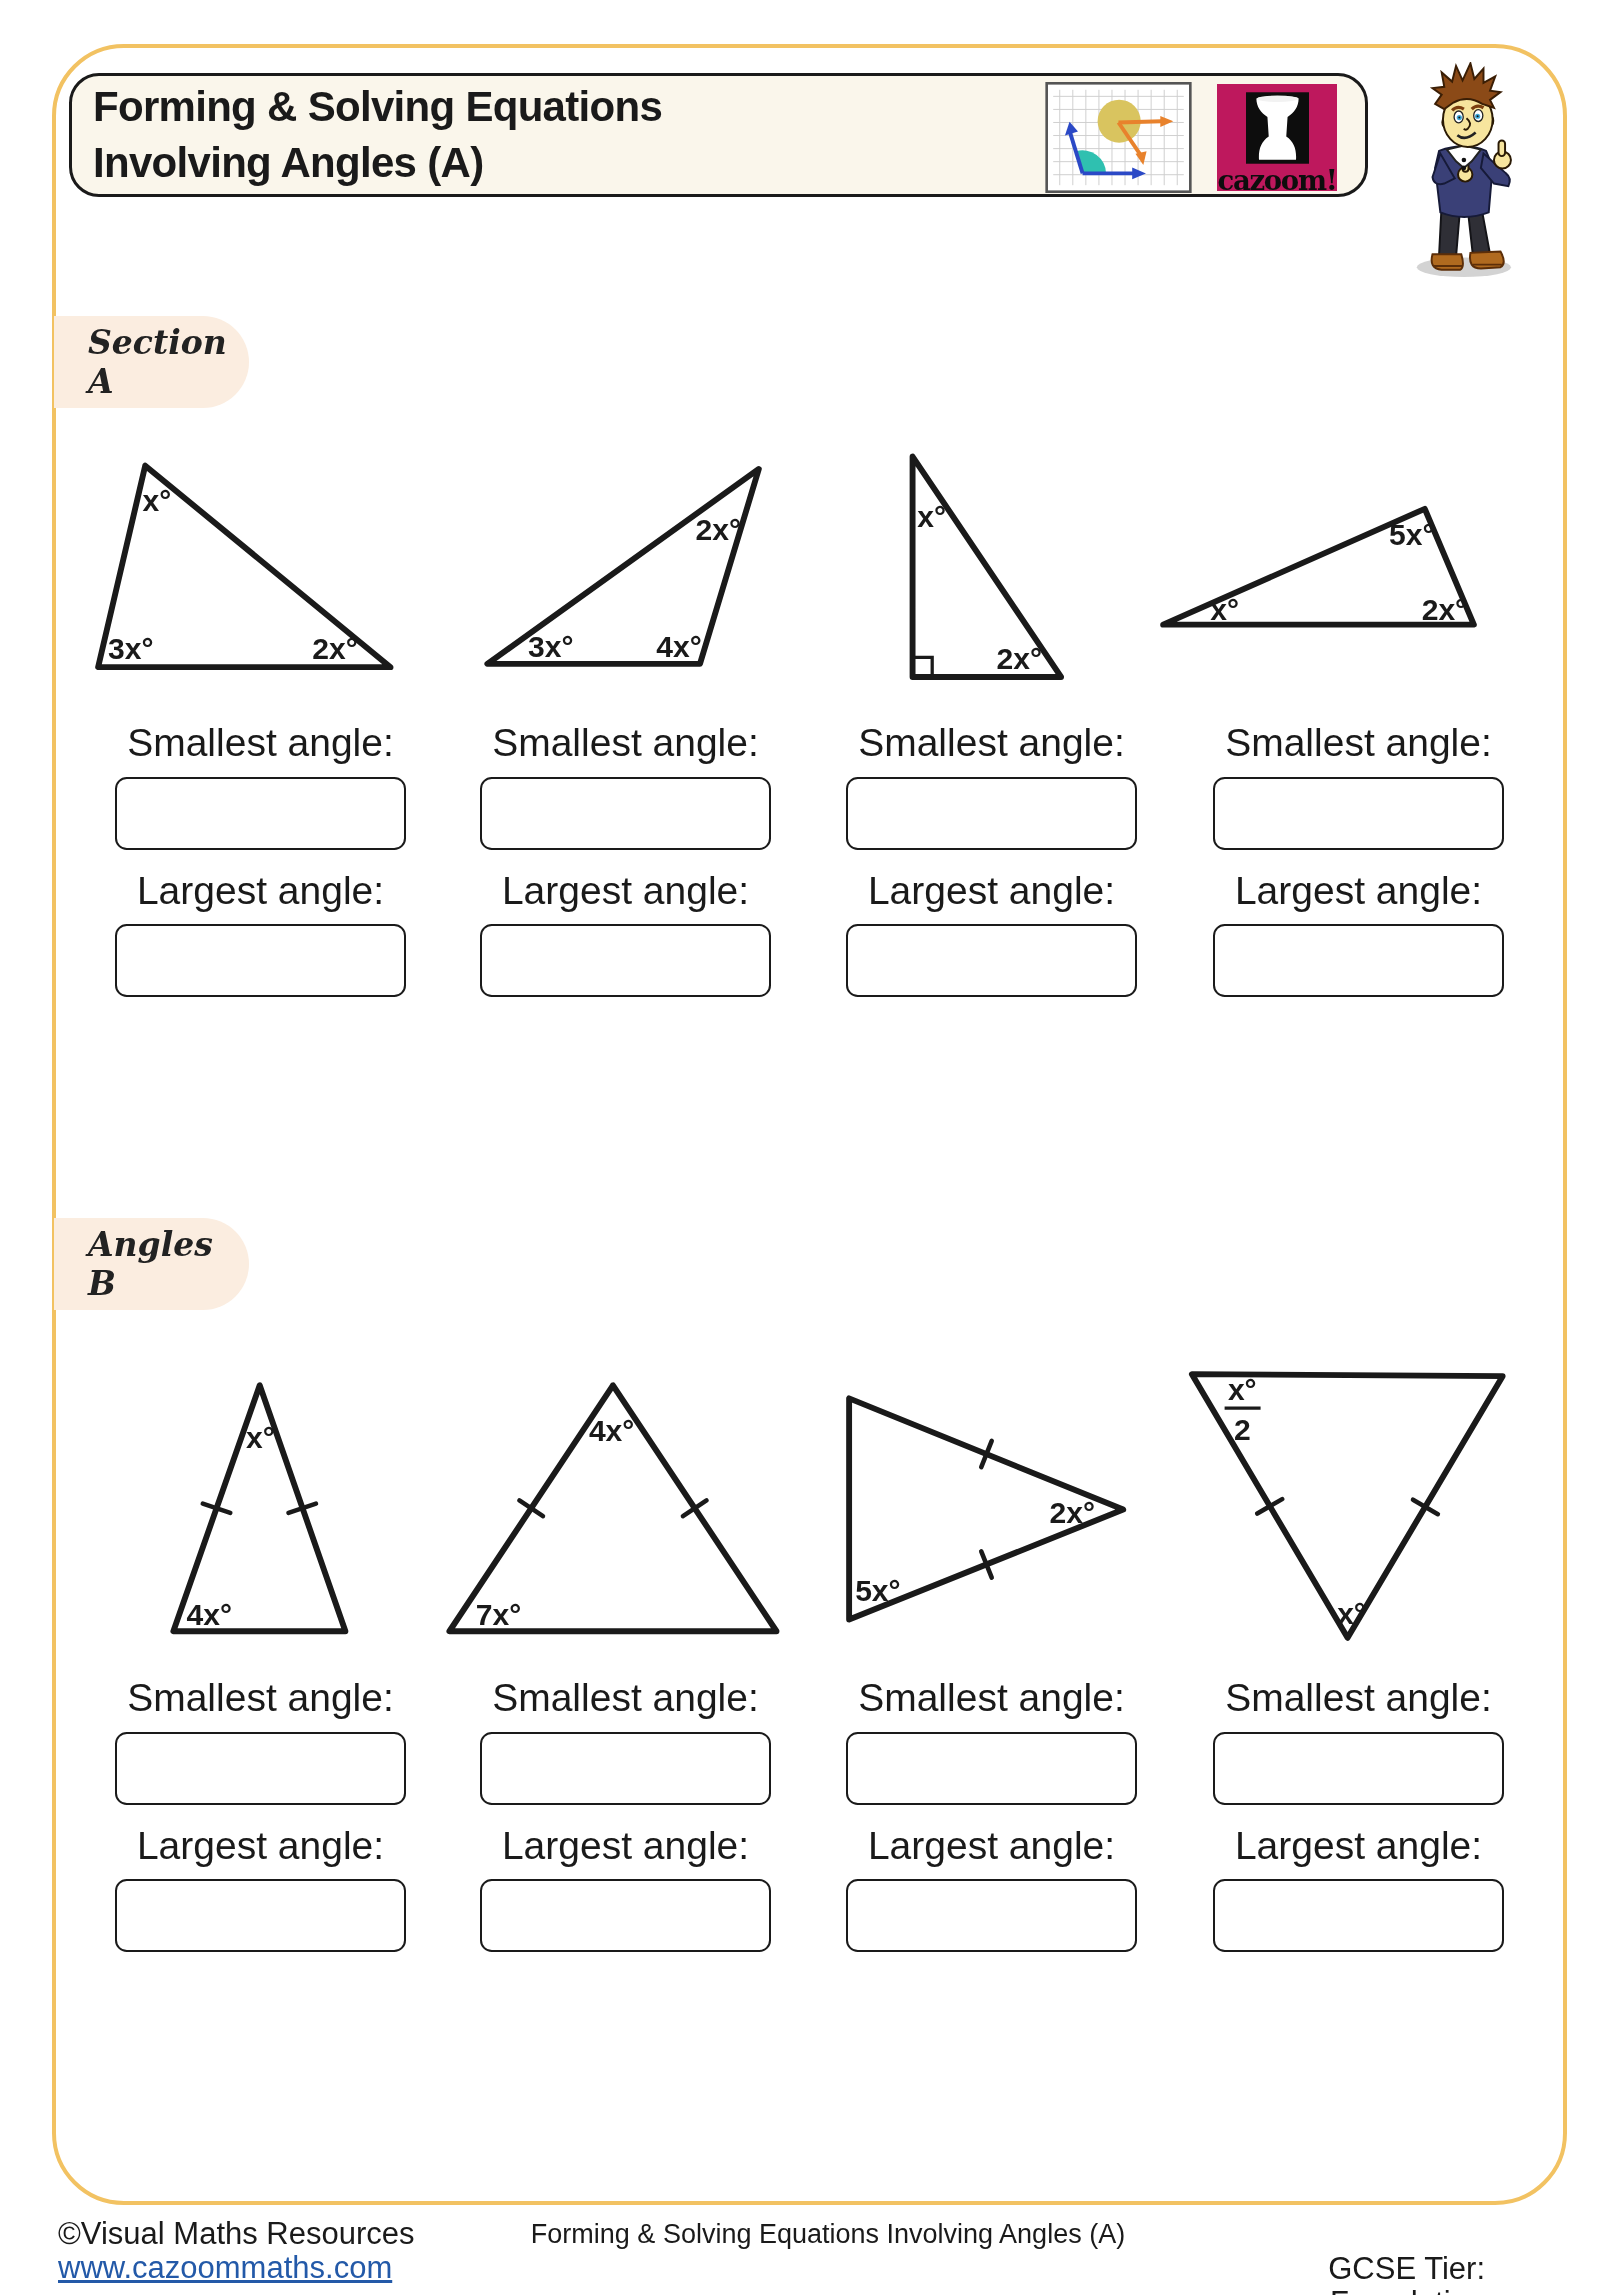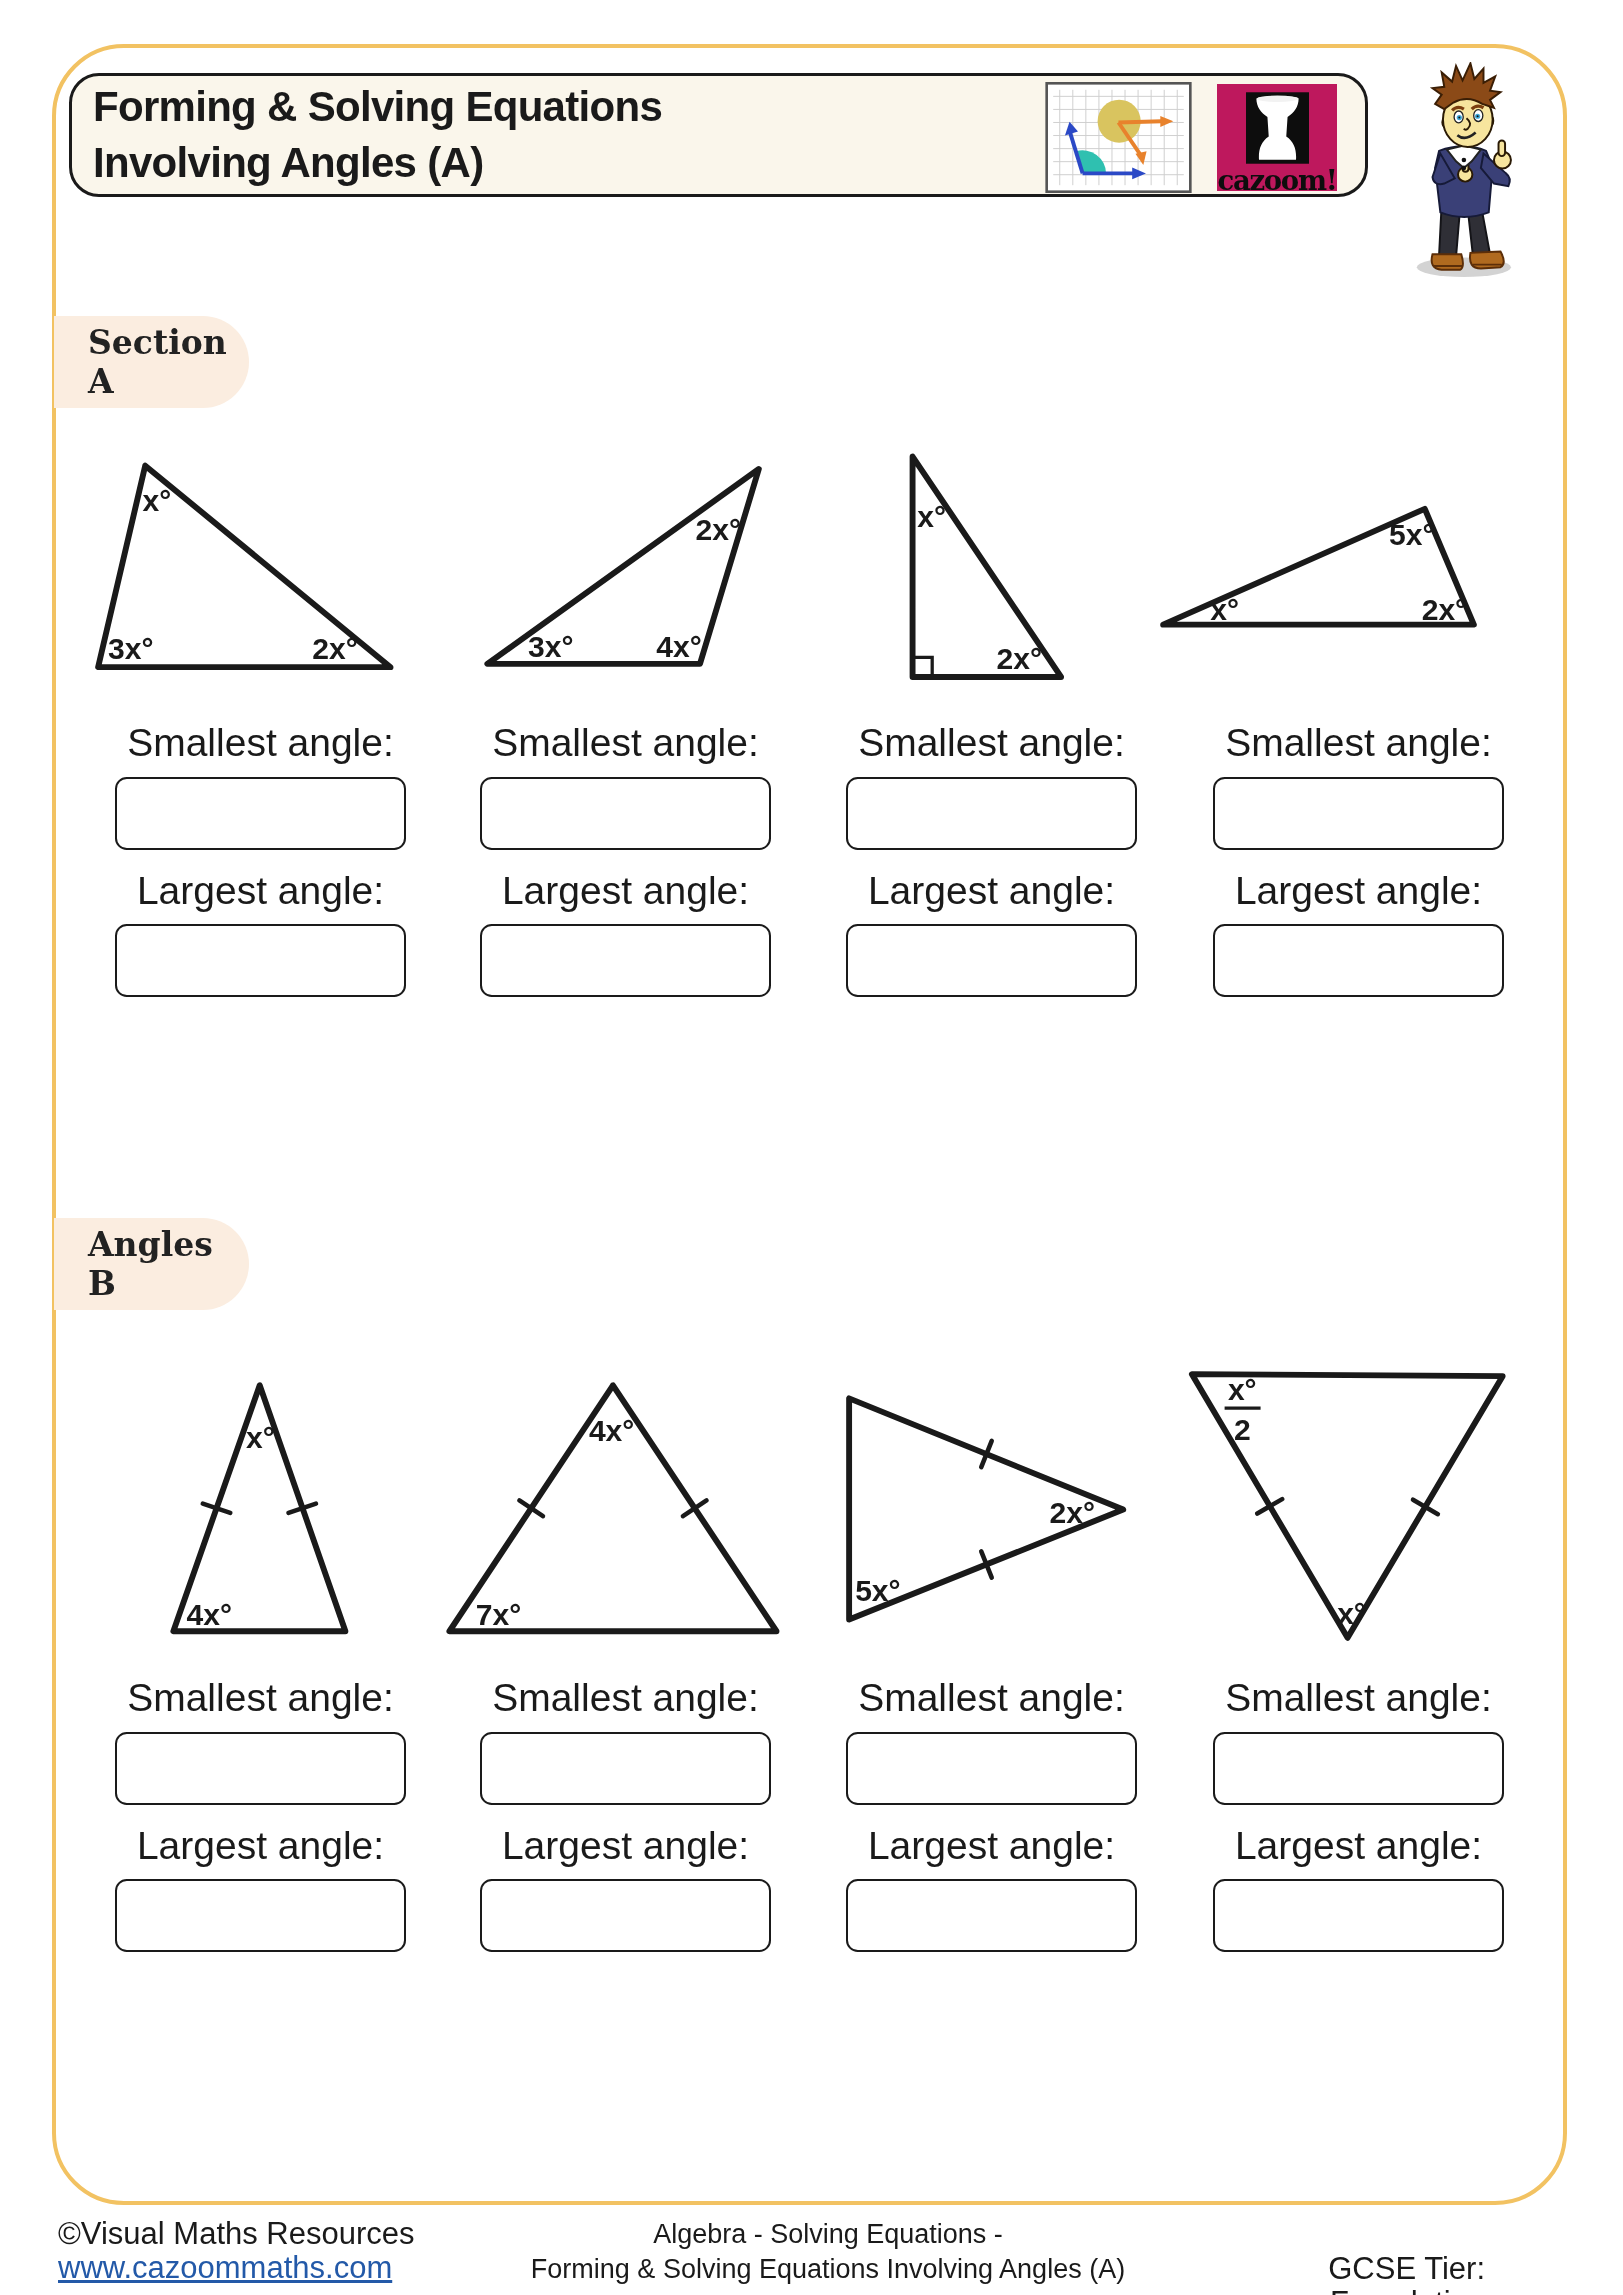--- a/index.html
+++ b/index.html
@@ -15,21 +15,21 @@
   .title-line{font-weight:700;font-size:42px;line-height:56px;letter-spacing:-0.7px;white-space:nowrap;}
   .angles-icon-wrap{left:1045px;top:82px;width:147px;height:111px;}
   .logo-wrap{left:1217px;top:84px;width:120px;height:107px;background:#be185d;text-align:center;}
   .logo-rect{position:absolute;left:29px;top:7.9px;width:63px;height:72px;}
   .logo-text{position:absolute;left:0;top:80px;width:120px;font-family:"DejaVu Serif",serif;
              font-weight:700;font-size:27.5px;letter-spacing:-1.3px;color:#0d0d0d;}
   .mascot-wrap{left:1410px;top:62px;width:113px;height:217px;}
   
   .pill{left:54px;width:195px;height:92px;background:#FBEDE0;border-radius:0 46px 46px 0;
         display:flex;align-items:center;}
-  .pill span{font-family:"DejaVu Serif",serif;font-weight:700;font-size:33px;
+  .pill span{font-family:"DejaVu Serif",serif;font-style:italic;font-weight:700;font-size:33px;
              padding-left:34px;color:#222;}
   
   .tri-band{position:absolute;left:0;}
   .tri{fill:#ffffff;stroke:#1A1A1A;stroke-width:9;stroke-linejoin:round;}
   .tick{stroke:#1A1A1A;stroke-width:7;stroke-linecap:round;}
   .marker{fill:none;stroke:#1A1A1A;stroke-width:5;}
   .frac{stroke:#1A1A1A;stroke-width:5;}
   text.ang{font-family:"Liberation Sans",sans-serif;font-weight:700;font-size:46px;fill:#1A1A1A;}
   
   .ans-col{position:absolute;width:291px;display:flex;flex-direction:column;align-items:center;}
@@ -250,19 +250,18 @@
     <div class="ans-box b1"></div>
     <div class="ans-label l2">Largest angle:</div>
     <div class="ans-box b2"></div>
   </div>
 
   <div class="abs foot foot-left">
     <div>©Visual Maths Resources</div>
     <a class="foot-link" href="#">www.cazoommaths.com</a>
   </div>
   <div class="abs foot-center">
-    <div>Algebra - Solving Equations -</div>
     <div>Forming &amp; Solving Equations Involving Angles (A)</div>
   </div>
   <div class="abs foot foot-right">GCSE Tier: Foundation</div>
 
 </div>
 
 
 </body></html>

